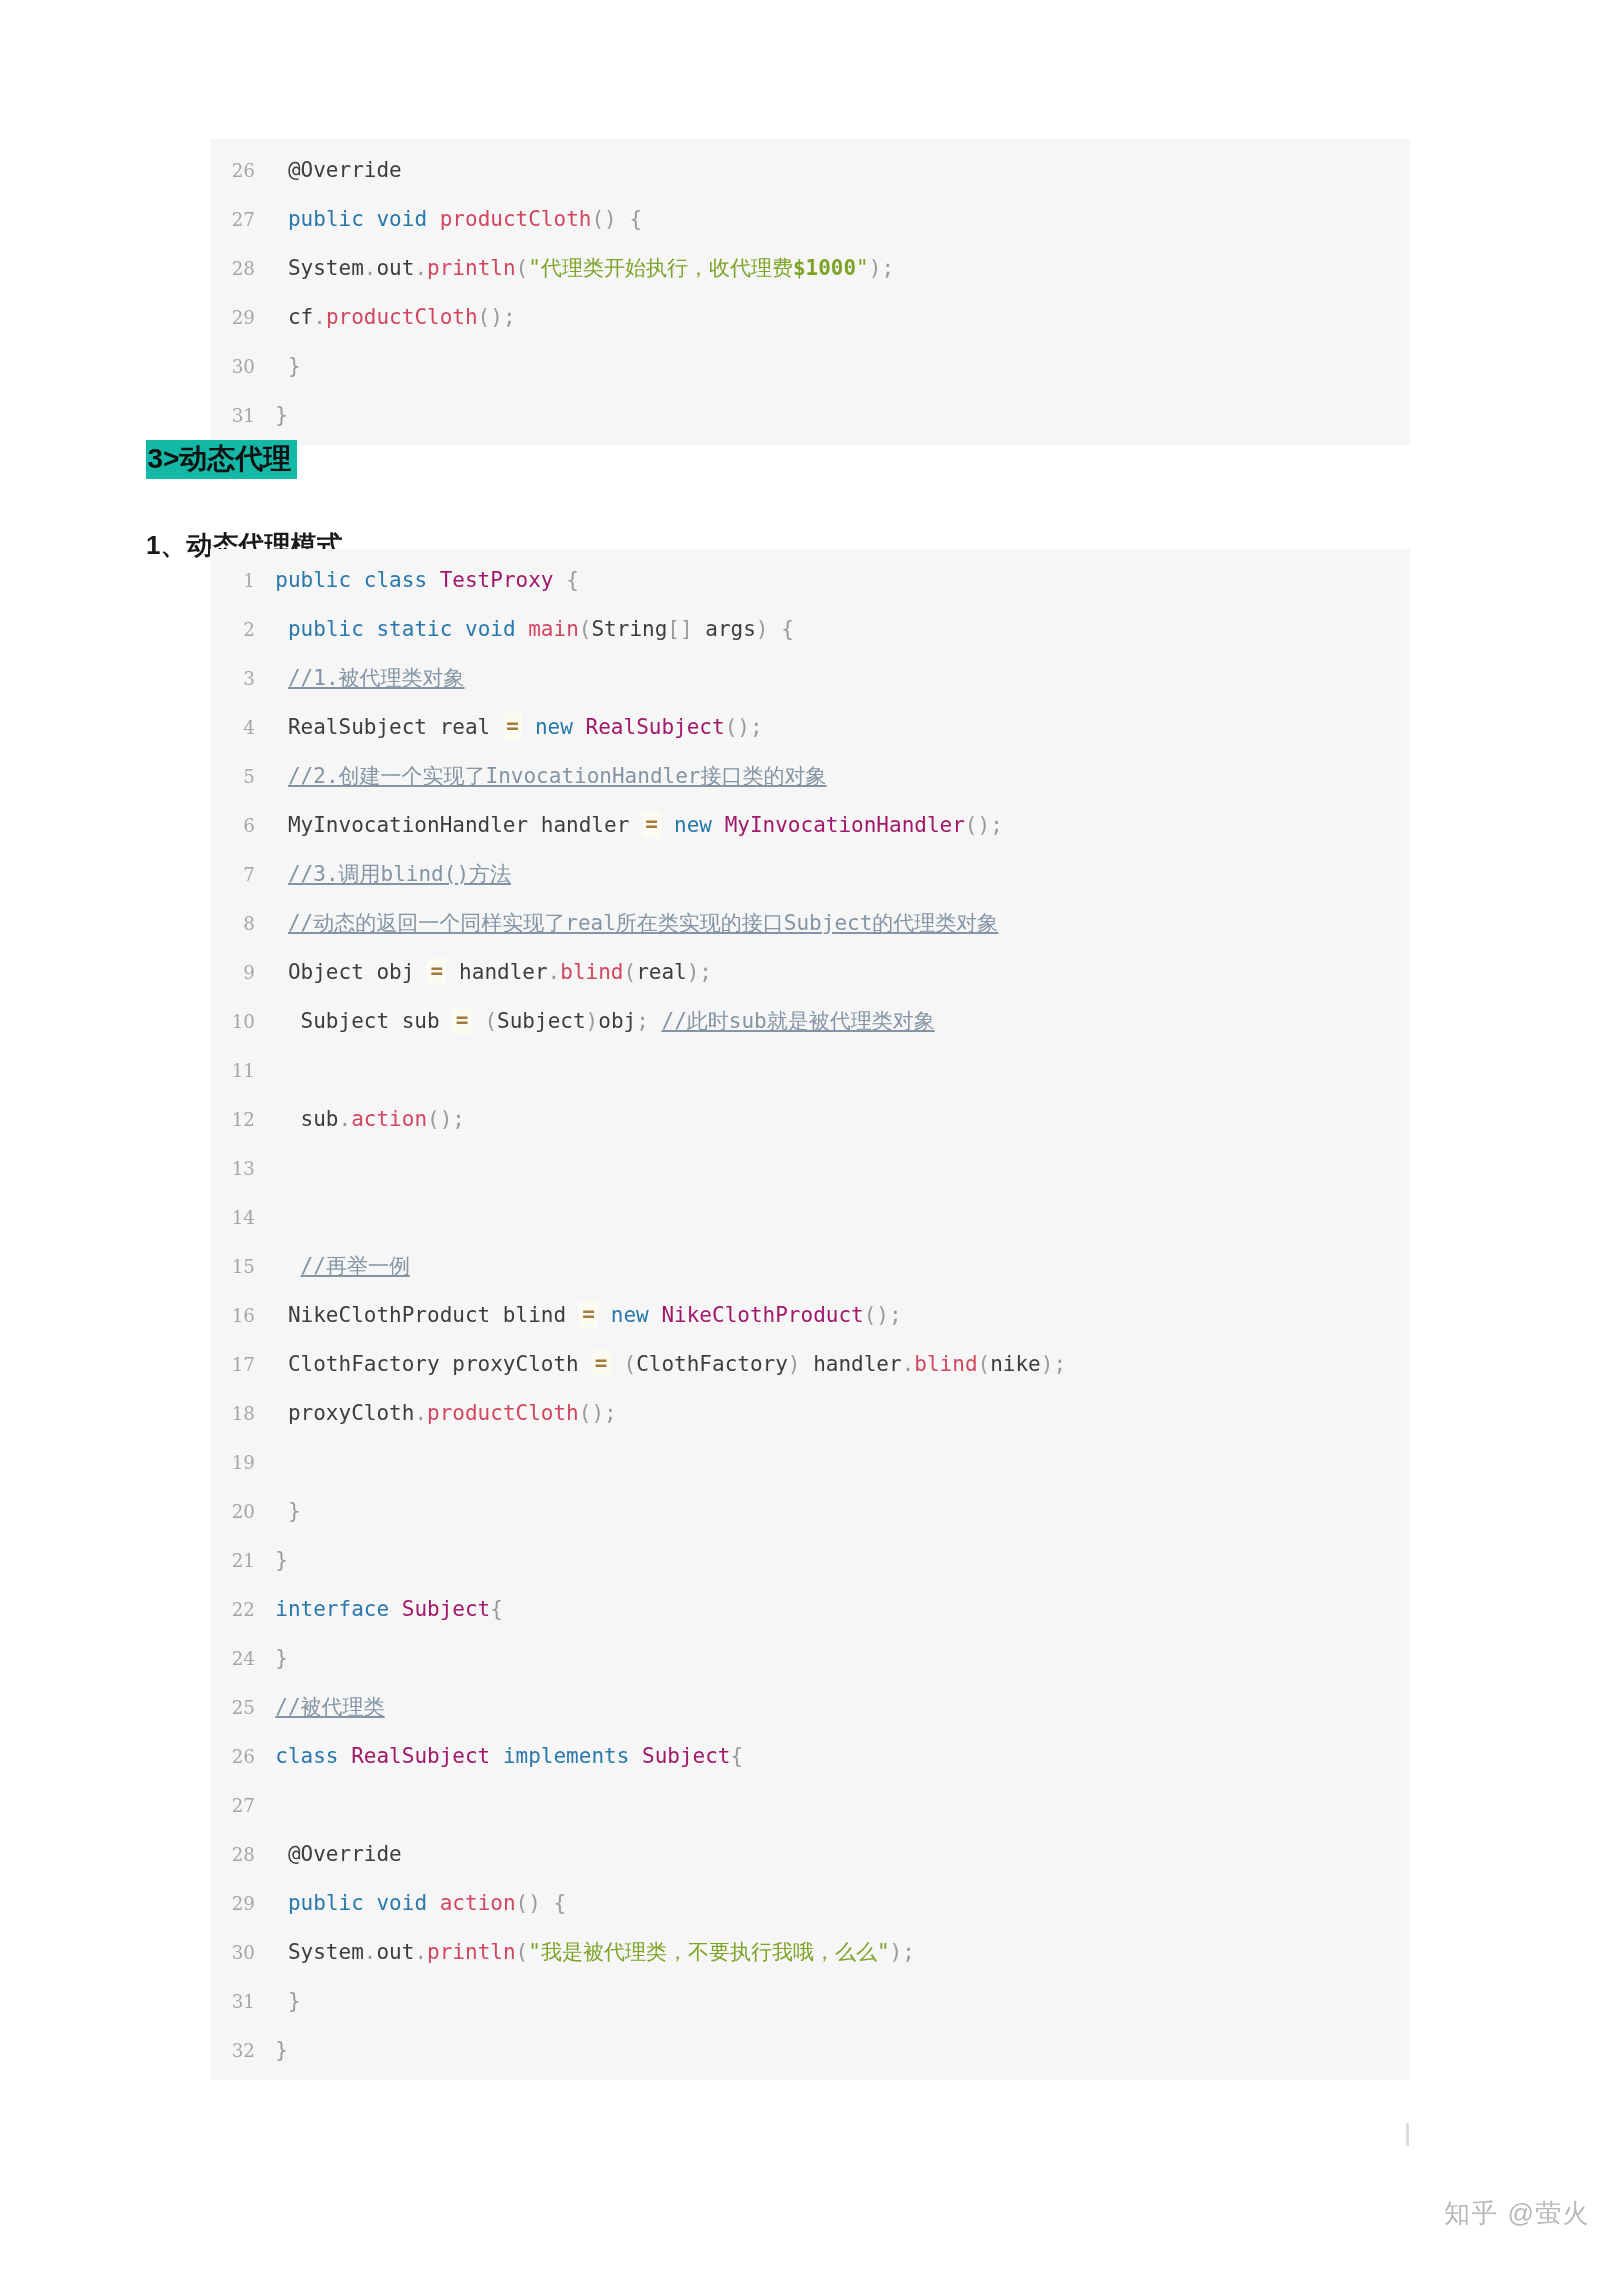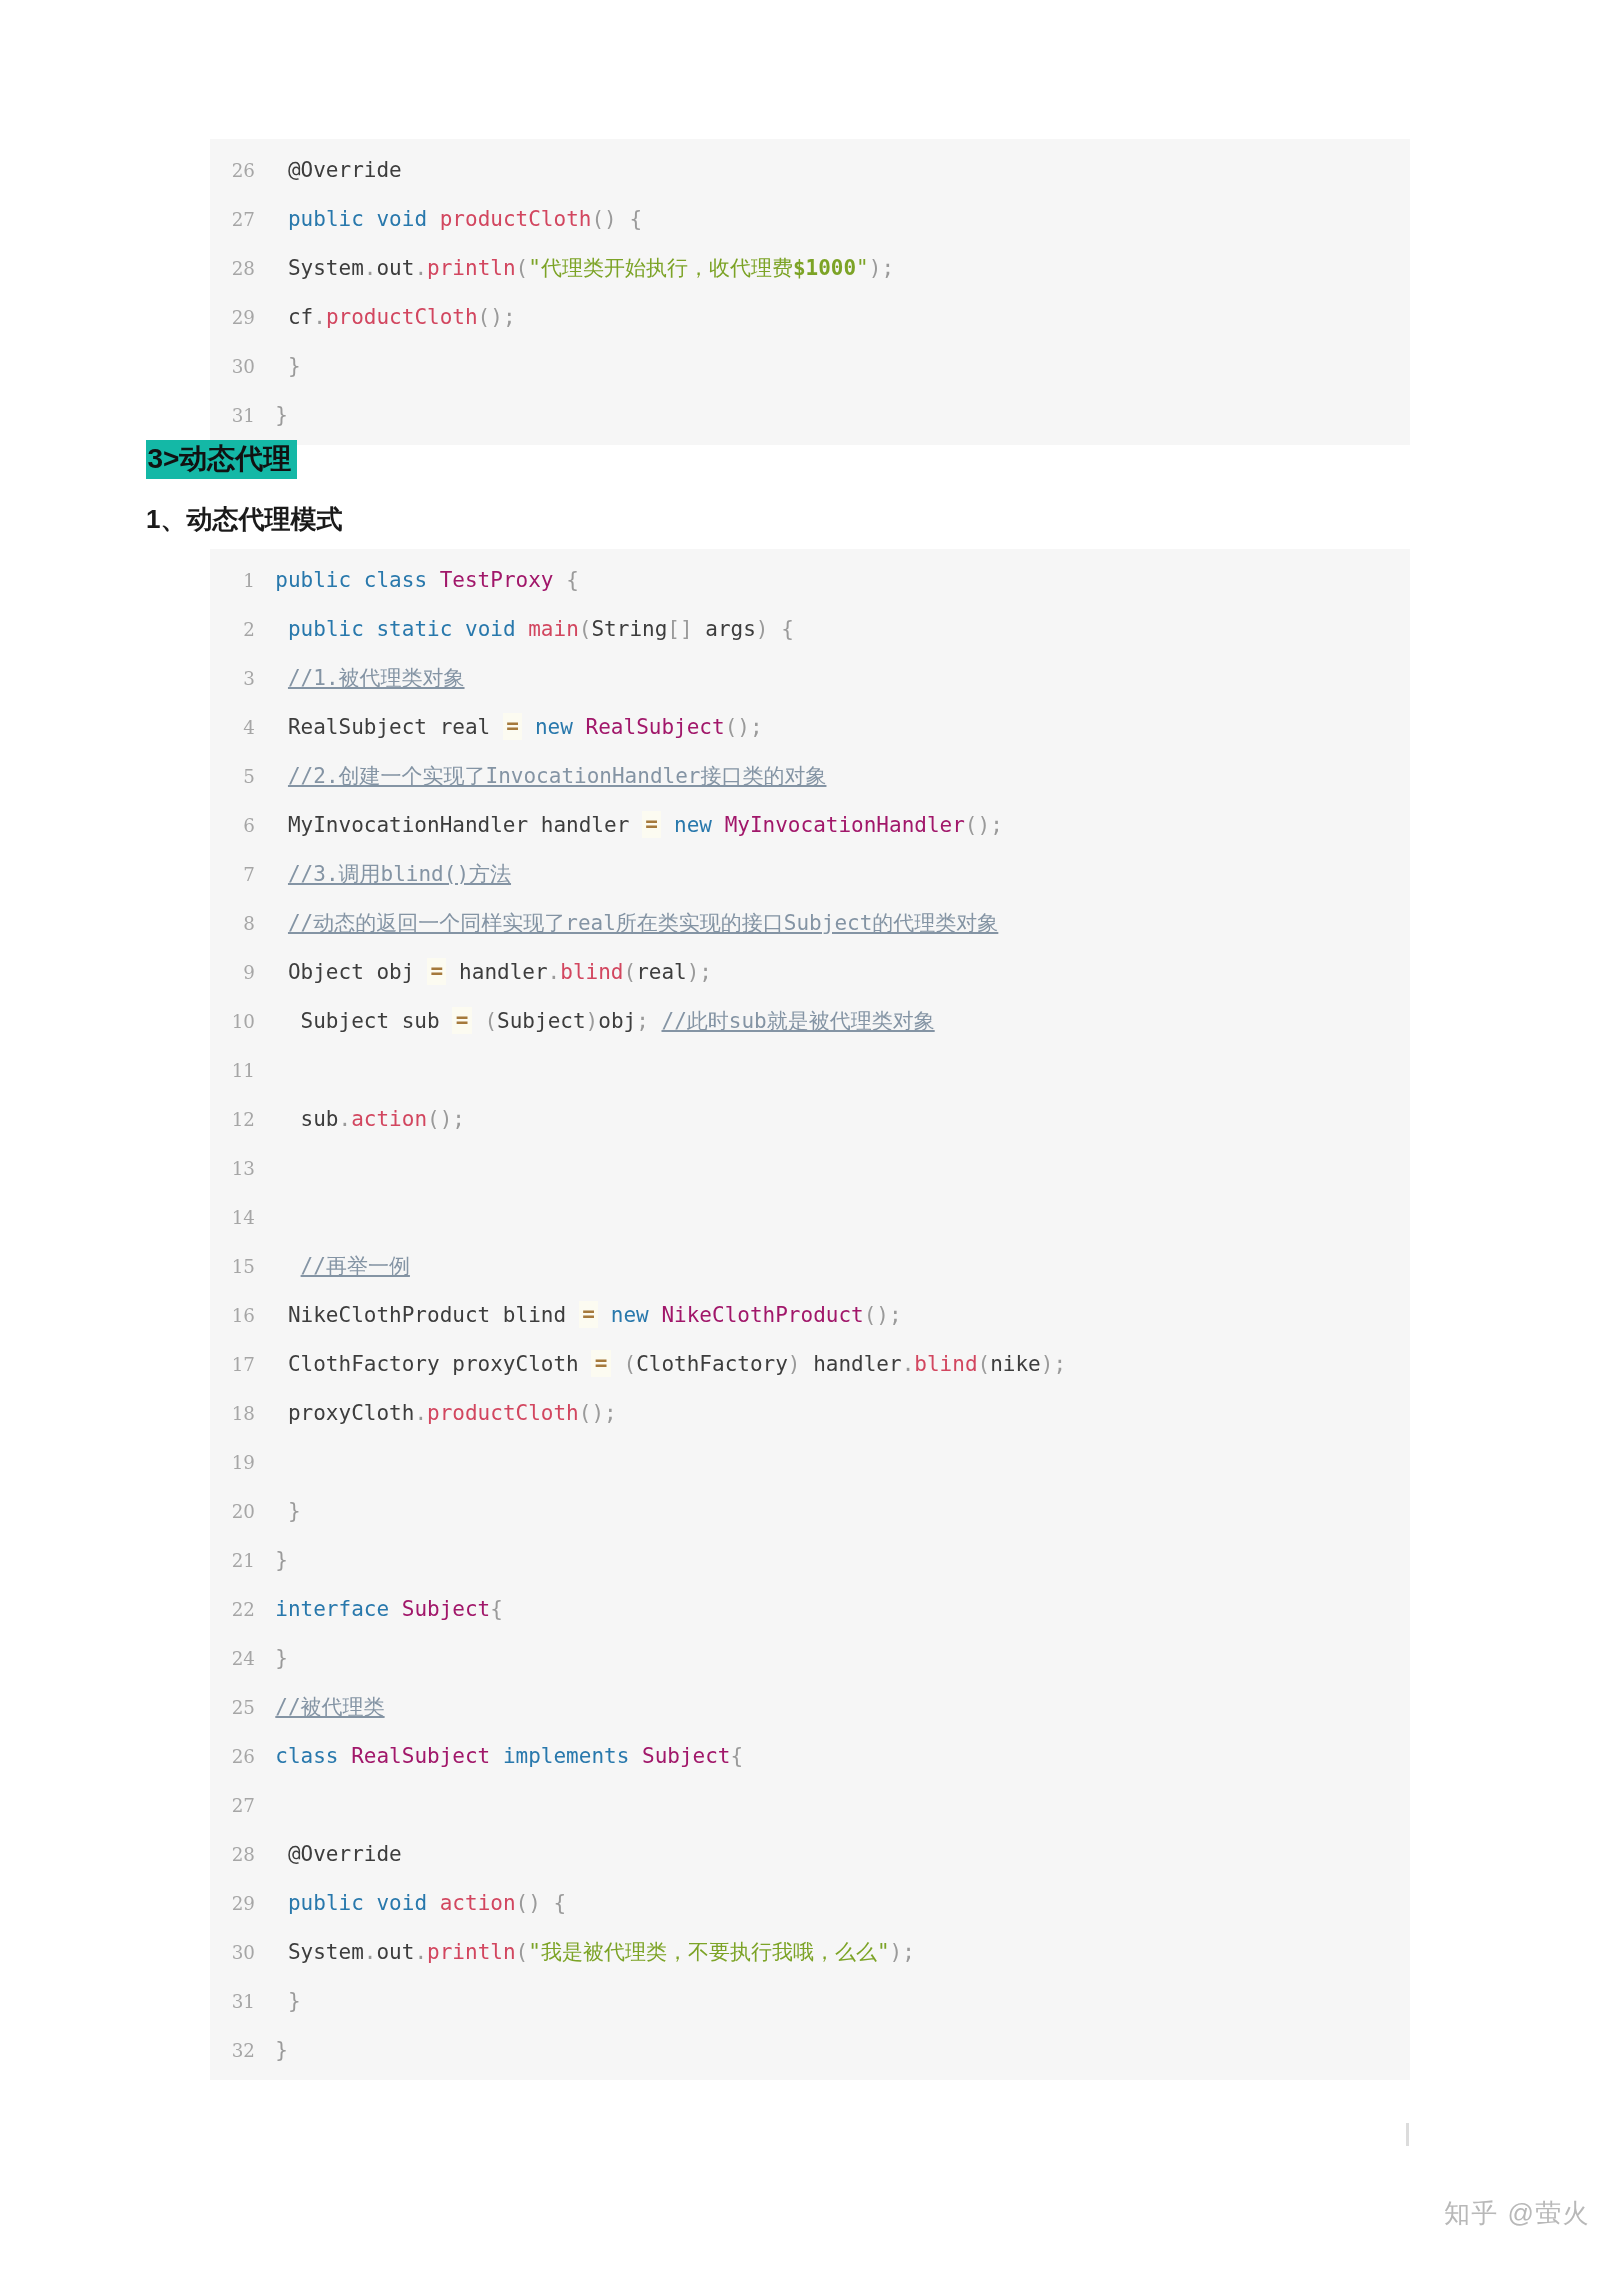--- a/index.html
+++ b/index.html
@@ -28,21 +28,21 @@
   .com{color:#8494a4;text-decoration:underline;}
   .pln{color:#3d3d3d;}
   .pun{color:#9a9a9a;}
   .eq{color:#a5793c;background:#fcfbf1;padding:1.4px 3.4px;font-weight:bold;}
   .heading-highlight{
     position:absolute;left:146px;top:442px;
     font-size:28px;font-weight:bold;color:#111111;line-height:1.2;
   }
   .heading-highlight .hl{background:#14b8a6;padding:3.4px 5.4px 4.7px 1.4px;}
   .sub-heading{
-    position:absolute;left:146px;top:502px;
+    position:absolute;left:146px;top:528px;
     font-size:26px;font-weight:bold;color:#1a1a1a;
   }
   .scroll-artifact{
     position:absolute;left:1406px;top:2123px;width:3.4px;height:23px;
     background:#dcdcdc;
   }
   .watermark{
     position:absolute;right:27px;top:2196px;
     font-size:26px;color:#b8b8b8;letter-spacing:1.4px;
   }

